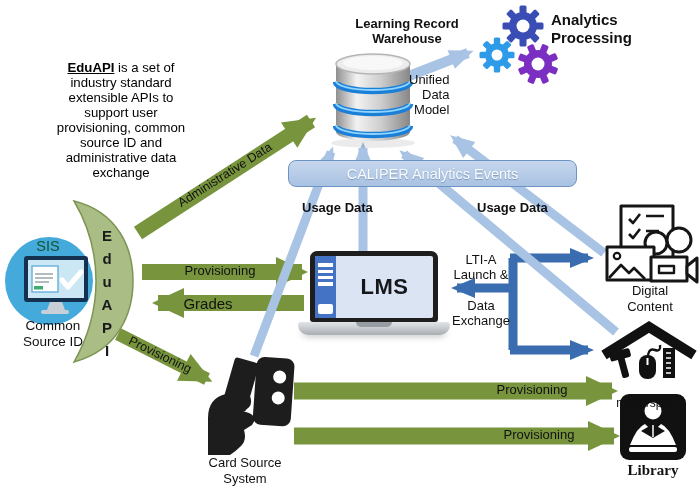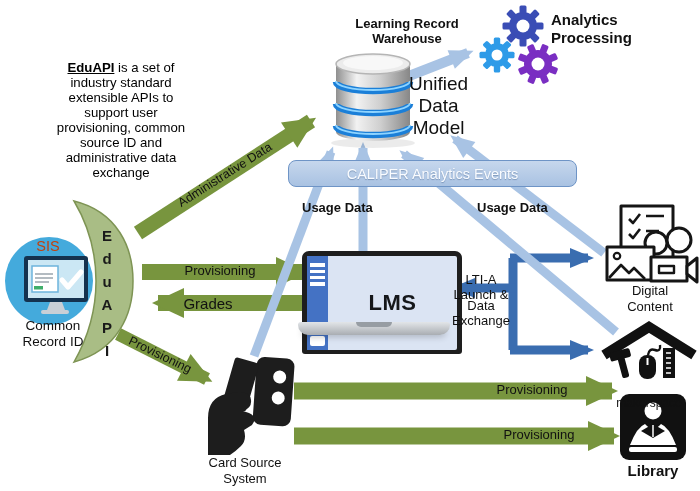--- a/index.html
+++ b/index.html
@@ -14,22 +14,22 @@
          font-size:13.2px;line-height:1.14;color:#000;white-space:pre-line;}
   .intro .term{font-weight:bold;text-decoration:underline;}
   
   .caliper{position:absolute;left:288px;top:160px;width:287px;height:25px;
            border:1.6px solid #6E94C6;border-radius:8px;
            background:linear-gradient(#C6D7ED,#A9C2E2);
            display:flex;align-items:center;justify-content:center;
            color:#FAFCFF;font-size:14.5px;text-shadow:0 1px 1px rgba(80,110,150,.55);text-align:center;}
   
   .laptop{position:absolute;left:298px;top:251px;width:152px;height:89px;}
-  .lt-screen{position:absolute;left:4px;top:0;width:128px;height:71px;background:#1e1e1e;
-             border-radius:7px 7px 3px 3px;padding:16px;}
+  .lt-screen{position:absolute;left:12px;top:0;width:128px;height:71px;background:#1e1e1e;
+             border-radius:7px 7px 3px 3px;padding:0;}
   .lt-inner{position:absolute;left:5px;top:5px;right:5px;bottom:4px;background:#dbe4f3;
             border-radius:2px;display:flex;}
   .lt-side{width:21px;background:#4472C4;display:flex;flex-direction:column;padding-top:6px;}
   .lt-side .stripe{height:3.5px;background:#fff;margin:1.4px 3px;}
   .lt-side .btn{width:15px;height:10px;background:#fff;border-radius:2px;margin:auto 3px 4px 3px;}
   .lt-main{flex:1;display:flex;align-items:center;justify-content:center;
            font-weight:bold;font-size:22px;color:#15171a;letter-spacing:.5px;}
   .lt-base{position:absolute;left:0;top:71px;width:152px;height:13px;
            background:linear-gradient(#e2e5e8,#a9adb2);border-radius:3px 3px 10px 10px;
            box-shadow:0 5px 7px -4px rgba(0,0,0,.3);}
@@ -218,34 +218,34 @@
 support user
 provisioning, common
 source ID and
 administrative data
 exchange</span></div>
 
   <div class="lbl ctr bold" style="left:363px;top:17px;font-size:13px;margin-left:44px;">Learning Record
 Warehouse</div>
   <div class="lbl bold" style="left:551px;top:11px;font-size:15px;text-align:left;line-height:1.18;">Analytics
 Processing</div>
-  <div class="lbl" style="left:409px;top:73px;font-size:19px;text-align:center;">Unified
+  <div class="lbl" style="left:409px;top:73px;font-size:13px;text-align:right;">Unified
 Data
 Model</div>
 
   <div class="caliper">
       <span>CALIPER Analytics Events</span>
     </div>
 
   <div class="lbl bold" style="left:302px;top:201px;font-size:13px;">Usage Data</div>
   <div class="lbl bold" style="left:477px;top:201px;font-size:13px;">Usage Data</div>
 
-  <div class="lbl" style="left:48px;top:238px;font-size:14.5px;color:#c2410c;transform:translate(-50%,0);">SIS</div>
+  <div class="lbl" style="left:48px;top:238px;font-size:14.5px;color:#14532d;transform:translate(-50%,0);">SIS</div>
   <div class="lbl ctr" style="left:53px;top:318px;font-size:13.5px;line-height:1.22;">Common
-Record ID</div>
+Source ID</div>
   <div class="eduapi-v">E
 d
 u
 A
 P
 I</div>
 
   <div class="laptop">
     <div class="lt-screen">
       <div class="lt-inner">
@@ -262,26 +262,26 @@
     <div class="lt-base">
         <div class="lt-notch"></div>
       </div>
   </div>
 
   <div class="lbl ctr" style="left:245px;top:455px;font-size:13px;line-height:1.2;">Card Source
 System</div>
   <div class="lbl ctr" style="left:650px;top:283px;font-size:13px;line-height:1.2;">Digital
 Content</div>
   <div class="lbl ctr" style="left:649px;top:397px;font-size:12px;">makerspace</div>
-  <div class="lbl ctr" style="left:653px;top:462px;font-size:15px;font-weight:bold;font-family:Liberation Sans, sans-serif;">Library</div>
+  <div class="lbl ctr" style="left:653px;top:462px;font-size:15px;font-weight:bold;font-family:Liberation Serif, serif;">Library</div>
 
   <div class="lbl rot" style="left:225px;top:175px;font-size:12.5px;transform:translate(-50%,-50%) rotate(-32.5deg);white-space:nowrap;">Administrative Data</div>
   <div class="lbl" style="left:220px;top:264px;font-size:13px;transform:translate(-50%,0);white-space:nowrap;">Provisioning</div>
   <div class="lbl" style="left:208px;top:295px;font-size:15px;transform:translate(-50%,0);white-space:nowrap;">Grades</div>
   <div class="lbl rot" style="left:160px;top:355px;font-size:12.5px;transform:translate(-50%,-50%) rotate(26deg);white-space:nowrap;">Provisioning</div>
   <div class="lbl" style="left:532px;top:383px;font-size:13px;transform:translate(-50%,0);white-space:nowrap;">Provisioning</div>
   <div class="lbl" style="left:539px;top:428px;font-size:13px;transform:translate(-50%,0);white-space:nowrap;">Provisioning</div>
-  <div class="lbl ctr" style="left:481px;top:253px;font-size:13px;margin-top:20px;">LTI-A
+  <div class="lbl ctr" style="left:481px;top:253px;font-size:13px;">LTI-A
 Launch &amp;</div>
   <div class="lbl ctr" style="left:481px;top:299px;font-size:13px;">Data
 Exchange</div>
 
 </div>
 
 </body></html>

